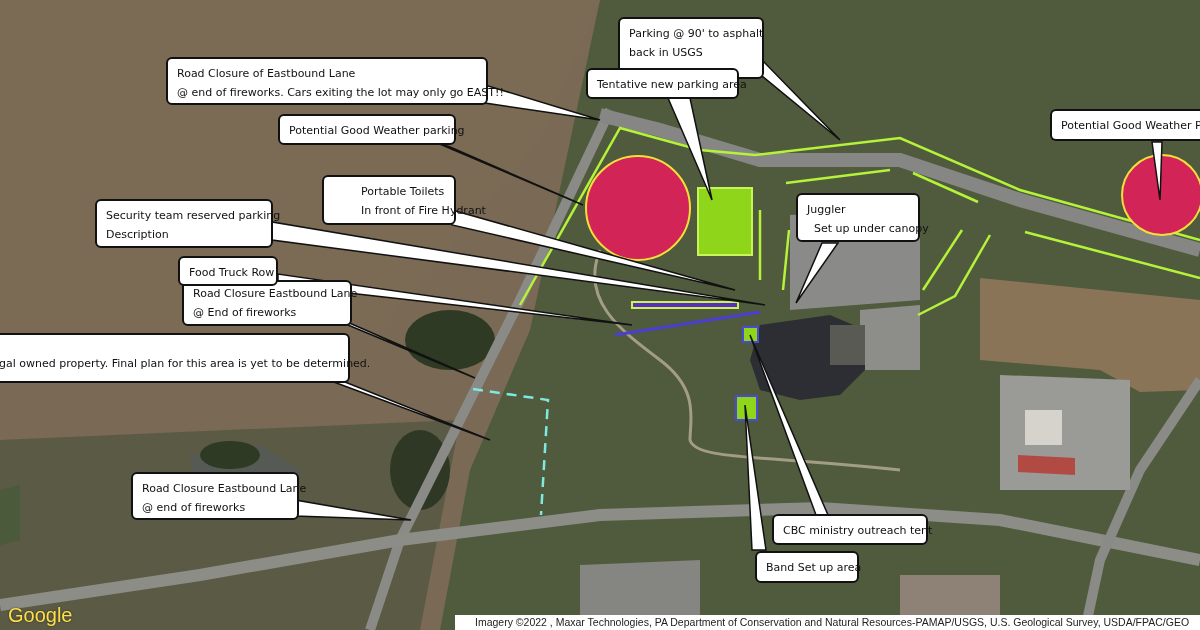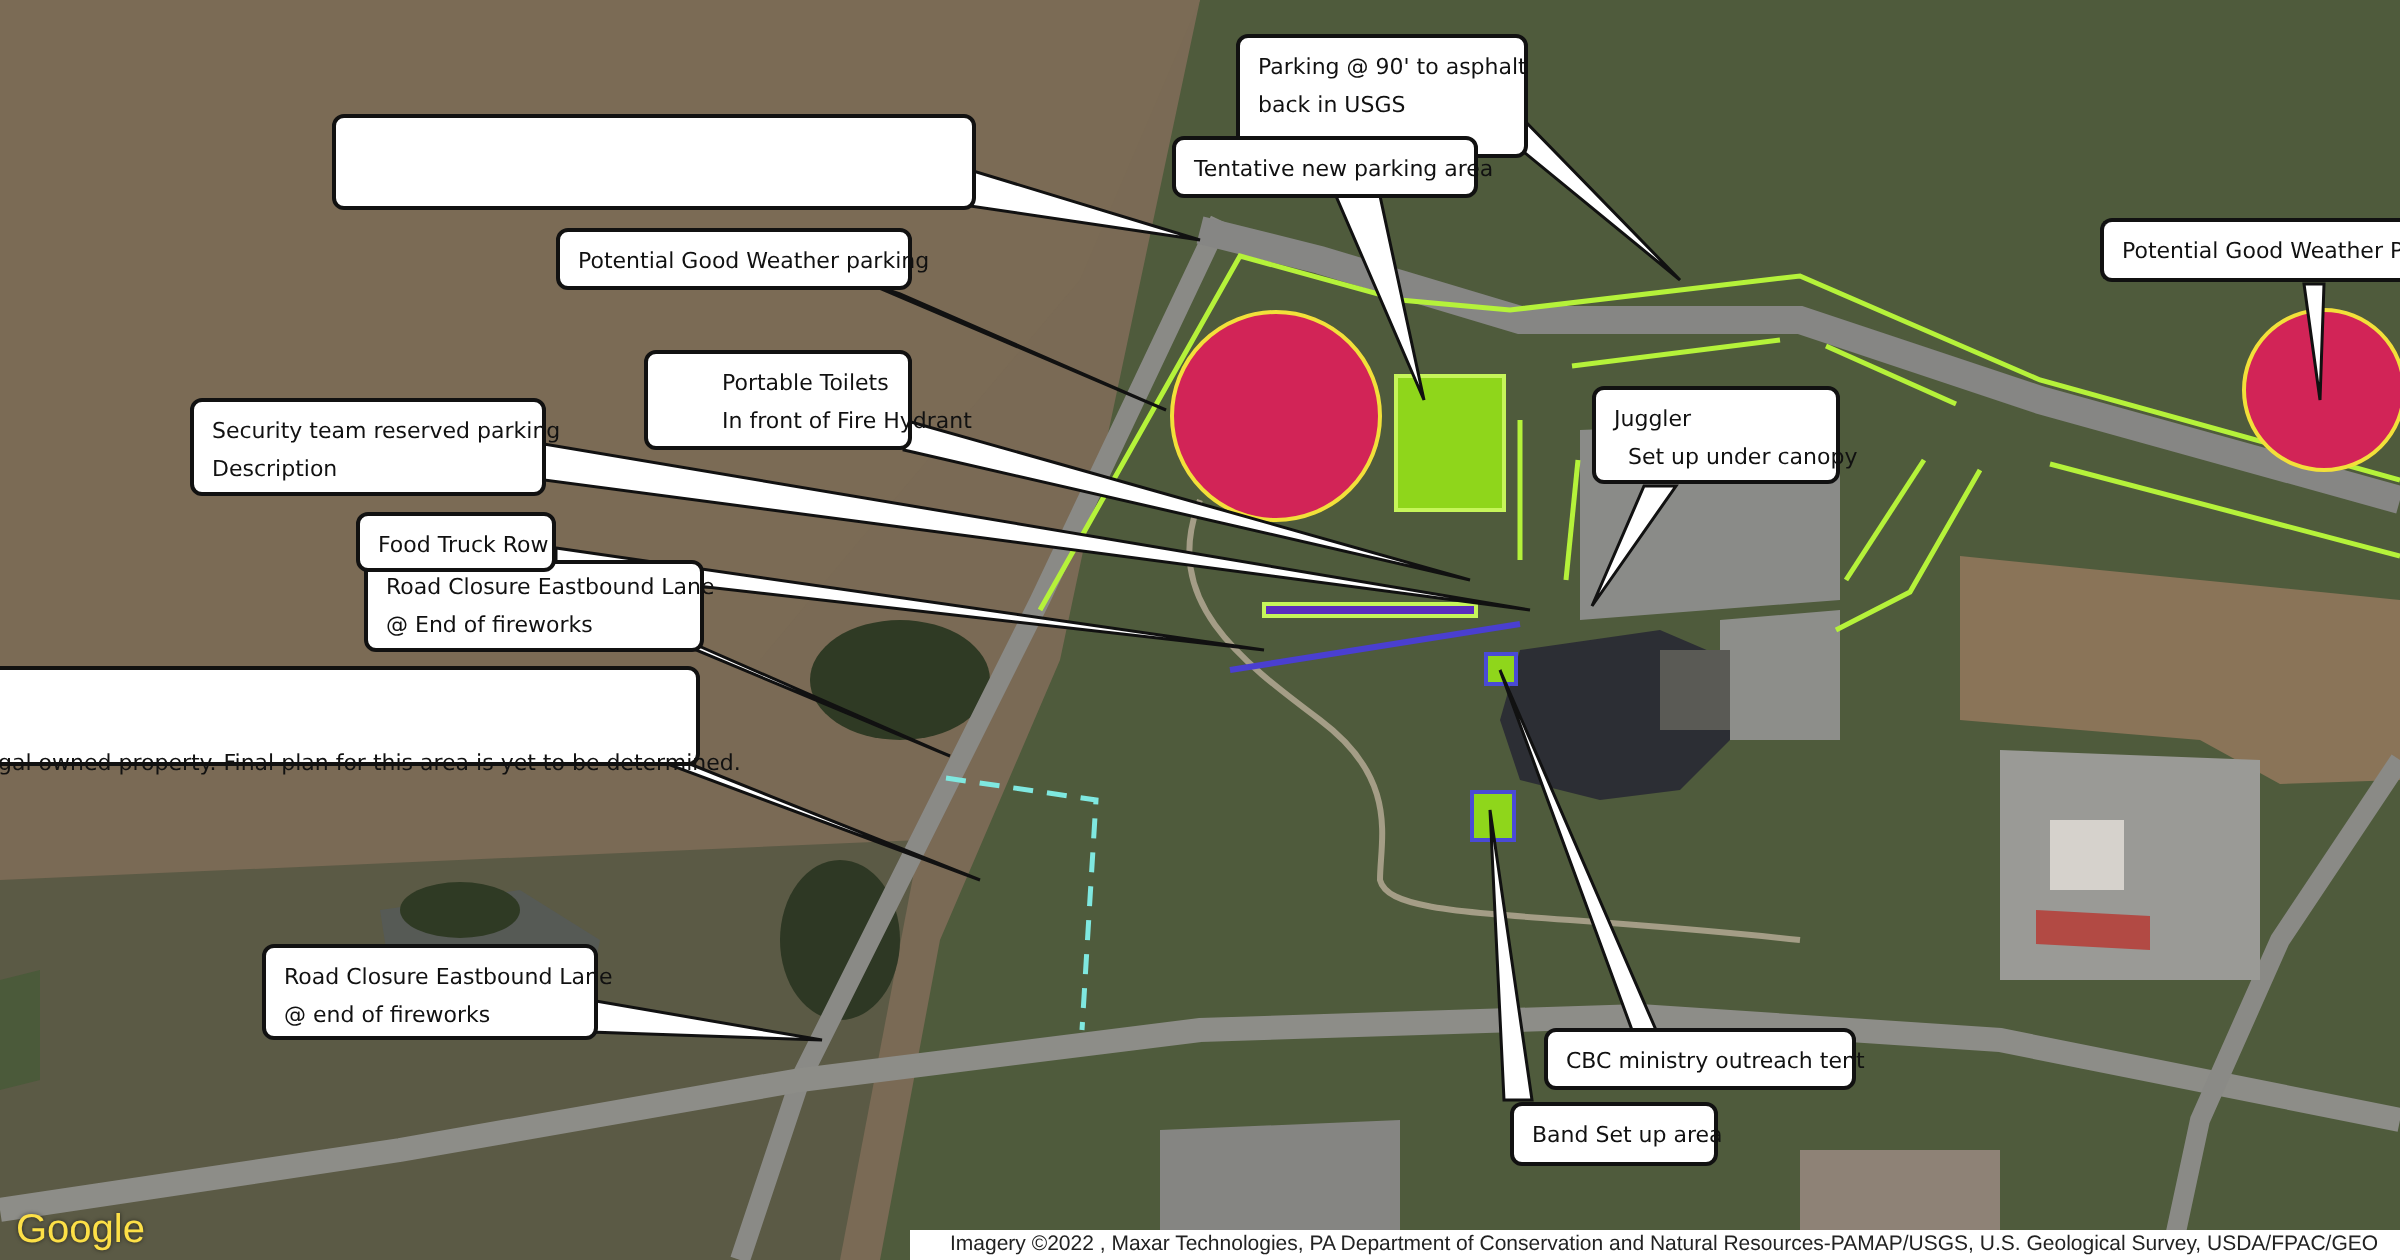--- a/index.html
+++ b/index.html
@@ -83,20 +83,22 @@
     <polygon points="323,378 345,382 490,440"></polygon>
     <polygon points="295,500 295,516 411,520"></polygon>
     <polygon points="822,243 838,243 796,303"></polygon>
     <polygon points="1152,142 1162,142 1160,200"></polygon>
     <polygon points="816,515 828,515 750,335"></polygon>
     <polygon points="752,550 766,550 745,405"></polygon>
   </g>
 </svg>
 
 <div class="callout" style="left:166px;top:57px;width:322px;height:48px;">
+  <span class="line">Road Closure of Eastbound Lane</span>
+  <span class="line">@ end of fireworks. Cars exiting the lot may only go EAST!!</span>
 </div>
 
 <div class="callout" style="left:618px;top:17px;width:146px;height:62px;">
   <span class="line">Parking @ 90' to asphalt</span>
   <span class="line">back in USGS</span>
 </div>
 
 <div class="callout" style="left:586px;top:68px;width:153px;height:31px;">
   <span class="line">Tentative new parking area</span>
 </div>
@@ -118,21 +120,21 @@
 <div class="callout" style="left:182px;top:280px;width:170px;height:46px;padding-top:2px;">
   <span class="line">Road Closure Eastbound Lane</span>
   <span class="line">@ End of fireworks</span>
 </div>
 
 <div class="callout" style="left:178px;top:256px;width:100px;height:30px;">
   <span class="line">Food Truck Row</span>
 </div>
 
 <div class="callout" style="left:-12px;top:333px;width:362px;height:50px;padding-top:20px;line-height:18px;">
-  <span class="line" style="text-align:right;margin-top:18px;">gal owned property. Final plan for this area is yet to be determined.</span>
+  <span class="line" style="text-align:right;">gal owned property. Final plan for this area is yet to be determined.</span>
 </div>
 
 <div class="callout" style="left:131px;top:472px;width:168px;height:48px;">
   <span class="line">Road Closure Eastbound Lane</span>
   <span class="line">@ end of fireworks</span>
 </div>
 
 <div class="callout" style="left:796px;top:193px;width:124px;height:49px;">
   <span class="line">Juggler</span>
   <span class="line" style="white-space:pre;">  Set up under canopy</span>

